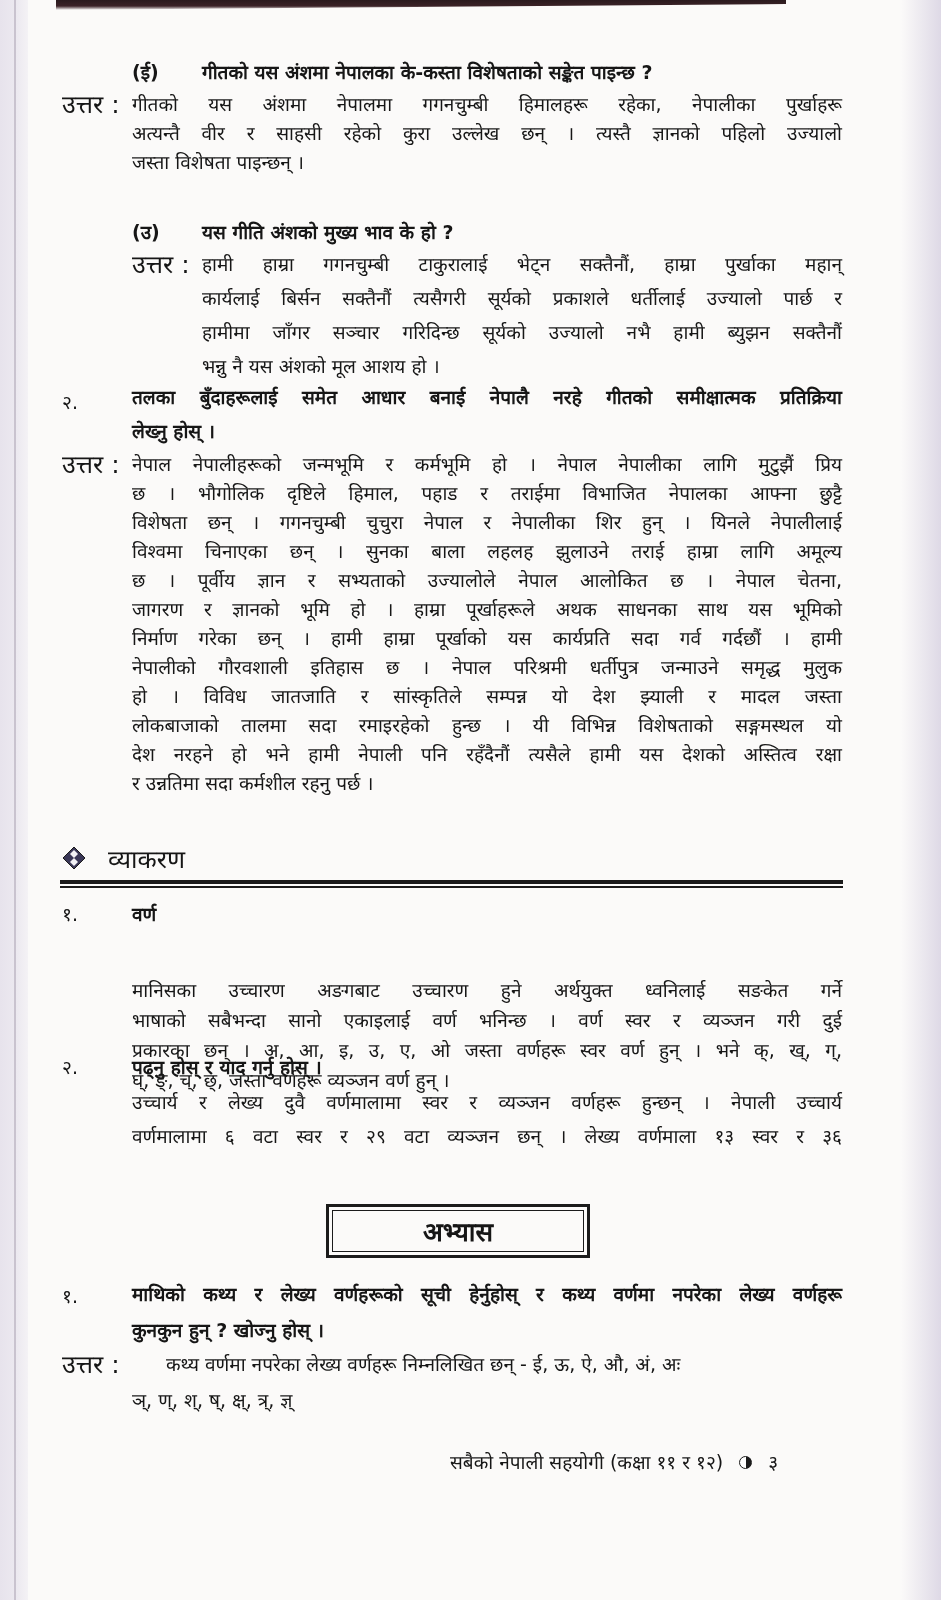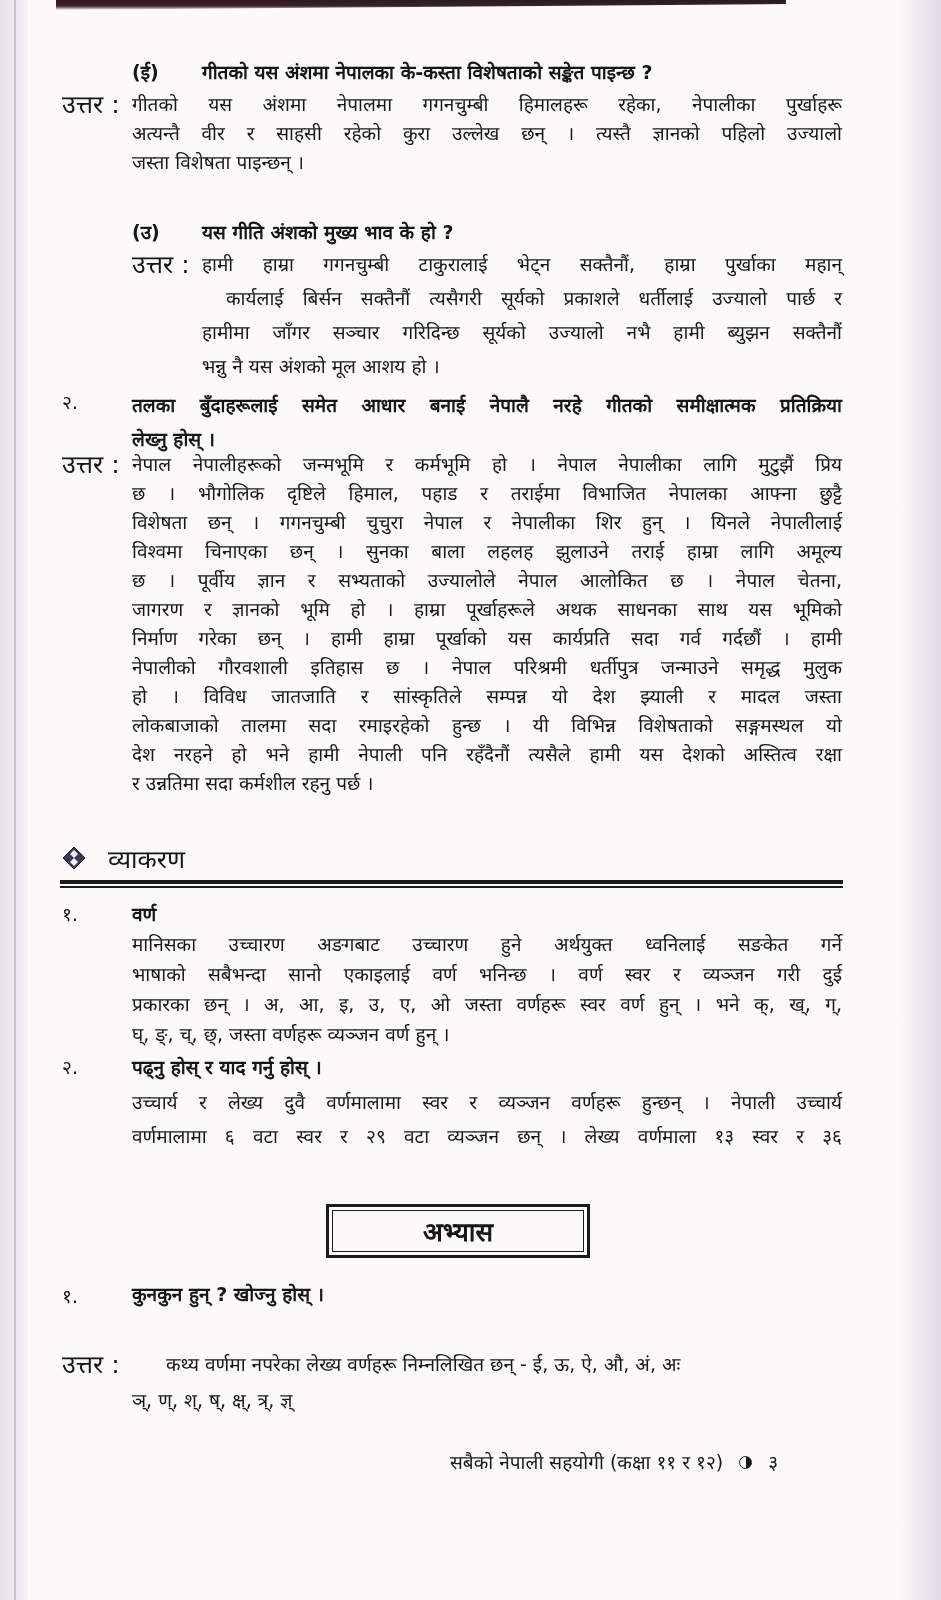--- a/index.html
+++ b/index.html
@@ -79,28 +79,28 @@
     <div class="line just">अत्यन्तै वीर र साहसी रहेको कुरा उल्लेख छन् । त्यस्तै ज्ञानको पहिलो उज्यालो</div>
     <div class="line">जस्ता विशेषता पाइन्छन् ।</div>
   </div>
 
   <div class="num bold" style="left:132px; top:218px;">(उ)</div>
   <div class="blk bold" style="left:202px; top:218px;text-align:center;">यस गीति अंशको मुख्य भाव के हो ?</div>
 
   <div class="label" style="left:132px; top:250px;">उत्तर :</div>
   <div class="blk" style="left:202px; top:250px; width:640px;">
     <div class="line just" style="height:34px;">हामी हाम्रा गगनचुम्बी टाकुरालाई भेट्न सक्तैनौं, हाम्रा पुर्खाका महान्</div>
-    <div class="line just" style="height:34px;margin-left:24px;">कार्यलाई बिर्सन सक्तैनौं त्यसैगरी सूर्यको प्रकाशले धर्तीलाई उज्यालो पार्छ र</div>
+    <div class="line just" style="height:34px;">कार्यलाई बिर्सन सक्तैनौं त्यसैगरी सूर्यको प्रकाशले धर्तीलाई उज्यालो पार्छ र</div>
     <div class="line just" style="height:34px;">हामीमा जाँगर सञ्चार गरिदिन्छ सूर्यको उज्यालो नभै हामी ब्युझन सक्तैनौं</div>
     <div class="line">भन्नु नै यस अंशको मूल आशय हो ।</div>
   </div>
 
   <div class="num" style="left:62px; top:388px;">२.</div>
   <div class="blk bold" style="left:132px; top:383px; width:710px;">
-    <div class="line just" style="height:34px;margin-top:8px;">तलका बुँदाहरूलाई समेत आधार बनाई नेपालै नरहे गीतको समीक्षात्मक प्रतिक्रिया</div>
+    <div class="line just" style="height:34px;">तलका बुँदाहरूलाई समेत आधार बनाई नेपालै नरहे गीतको समीक्षात्मक प्रतिक्रिया</div>
     <div class="line">लेख्नु होस् ।</div>
   </div>
 
   <div class="label" style="left:62px; top:450px;">उत्तर :</div>
   <div class="blk" style="left:132px; top:450px; width:710px;">
     <div class="line just">नेपाल नेपालीहरूको जन्मभूमि र कर्मभूमि हो । नेपाल नेपालीका लागि मुटुझैं प्रिय</div>
     <div class="line just">छ । भौगोलिक दृष्टिले हिमाल, पहाड र तराईमा विभाजित नेपालका आफ्ना छुट्टै</div>
     <div class="line just">विशेषता छन् । गगनचुम्बी चुचुरा नेपाल र नेपालीका शिर हुन् । यिनले नेपालीलाई</div>
     <div class="line just">विश्वमा चिनाएका छन् । सुनका बाला लहलह झुलाउने तराई हाम्रा लागि अमूल्य</div>
     <div class="line just">छ । पूर्वीय ज्ञान र सभ्यताको उज्यालोले नेपाल आलोकित छ । नेपाल चेतना,</div>
@@ -121,40 +121,41 @@
         <polygon points="12,12 16,16 12,20 8,16" fill="#f3f2f6"></polygon>
       </svg>
     </span>
     <span>व्याकरण</span>
   </div>
   <div class="rule1"></div>
   <div class="rule2"></div>
 
   <div class="num" style="left:62px; top:900px;">१.</div>
   <div class="blk bold" style="left:132px; top:900px;">वर्ण</div>
-  <div class="blk" style="left:132px; top:930px; width:710px;">
+  <div class="blk" style="left:132px; top:976px; width:710px;">
     <div class="line just" style="height:30px;">मानिसका उच्चारण अङगबाट उच्चारण हुने अर्थयुक्त ध्वनिलाई सङकेत गर्ने</div>
     <div class="line just" style="height:30px;">भाषाको सबैभन्दा सानो एकाइलाई वर्ण भनिन्छ । वर्ण स्वर र व्यञ्जन गरी दुई</div>
     <div class="line just" style="height:30px;">प्रकारका छन् । अ, आ, इ, उ, ए, ओ जस्ता वर्णहरू स्वर वर्ण हुन् । भने क्, ख्, ग्,</div>
     <div class="line">घ्, ङ्, च्, छ्, जस्ता वर्णहरू व्यञ्जन वर्ण हुन् ।</div>
   </div>
 
   <div class="num" style="left:62px; top:1053px;">२.</div>
   <div class="blk bold" style="left:132px; top:1053px;">पढ्नु होस् र याद गर्नु होस् ।</div>
   <div class="blk" style="left:132px; top:1088px; width:710px;">
     <div class="line just" style="height:34px;">उच्चार्य र लेख्य दुवै वर्णमालामा स्वर र व्यञ्जन वर्णहरू हुन्छन् । नेपाली उच्चार्य</div>
     <div class="line just" style="height:34px;">वर्णमालामा ६ वटा स्वर र २९ वटा व्यञ्जन छन् । लेख्य वर्णमाला १३ स्वर र ३६</div>
   </div>
 
   <div class="box-outer">
     <div class="box-inner">अभ्यास</div>
   </div>
 
   <div class="num" style="left:62px; top:1282px;">१.</div>
   <div class="blk bold" style="left:132px; top:1280px; width:710px;">
+    <div class="line just" style="height:36px;">माथिको कथ्य र लेख्य वर्णहरूको सूची हेर्नुहोस् र कथ्य वर्णमा नपरेका लेख्य वर्णहरू</div>
     <div class="line">कुनकुन हुन् ? खोज्नु होस् ।</div>
   </div>
 
   <div class="label" style="left:62px; top:1350px;">उत्तर :</div>
   <div class="blk" style="left:132px; top:1350px;">
     <div class="line" style="height:36px;margin-left:34px;">कथ्य वर्णमा नपरेका लेख्य वर्णहरू निम्नलिखित छन् - ई, ऊ, ऐ, औ, अं, अः</div>
     <div class="line">ञ्, ण्, श्, ष्, क्ष्, त्र्, ज्ञ्</div>
   </div>
 
   <div class="footer">

